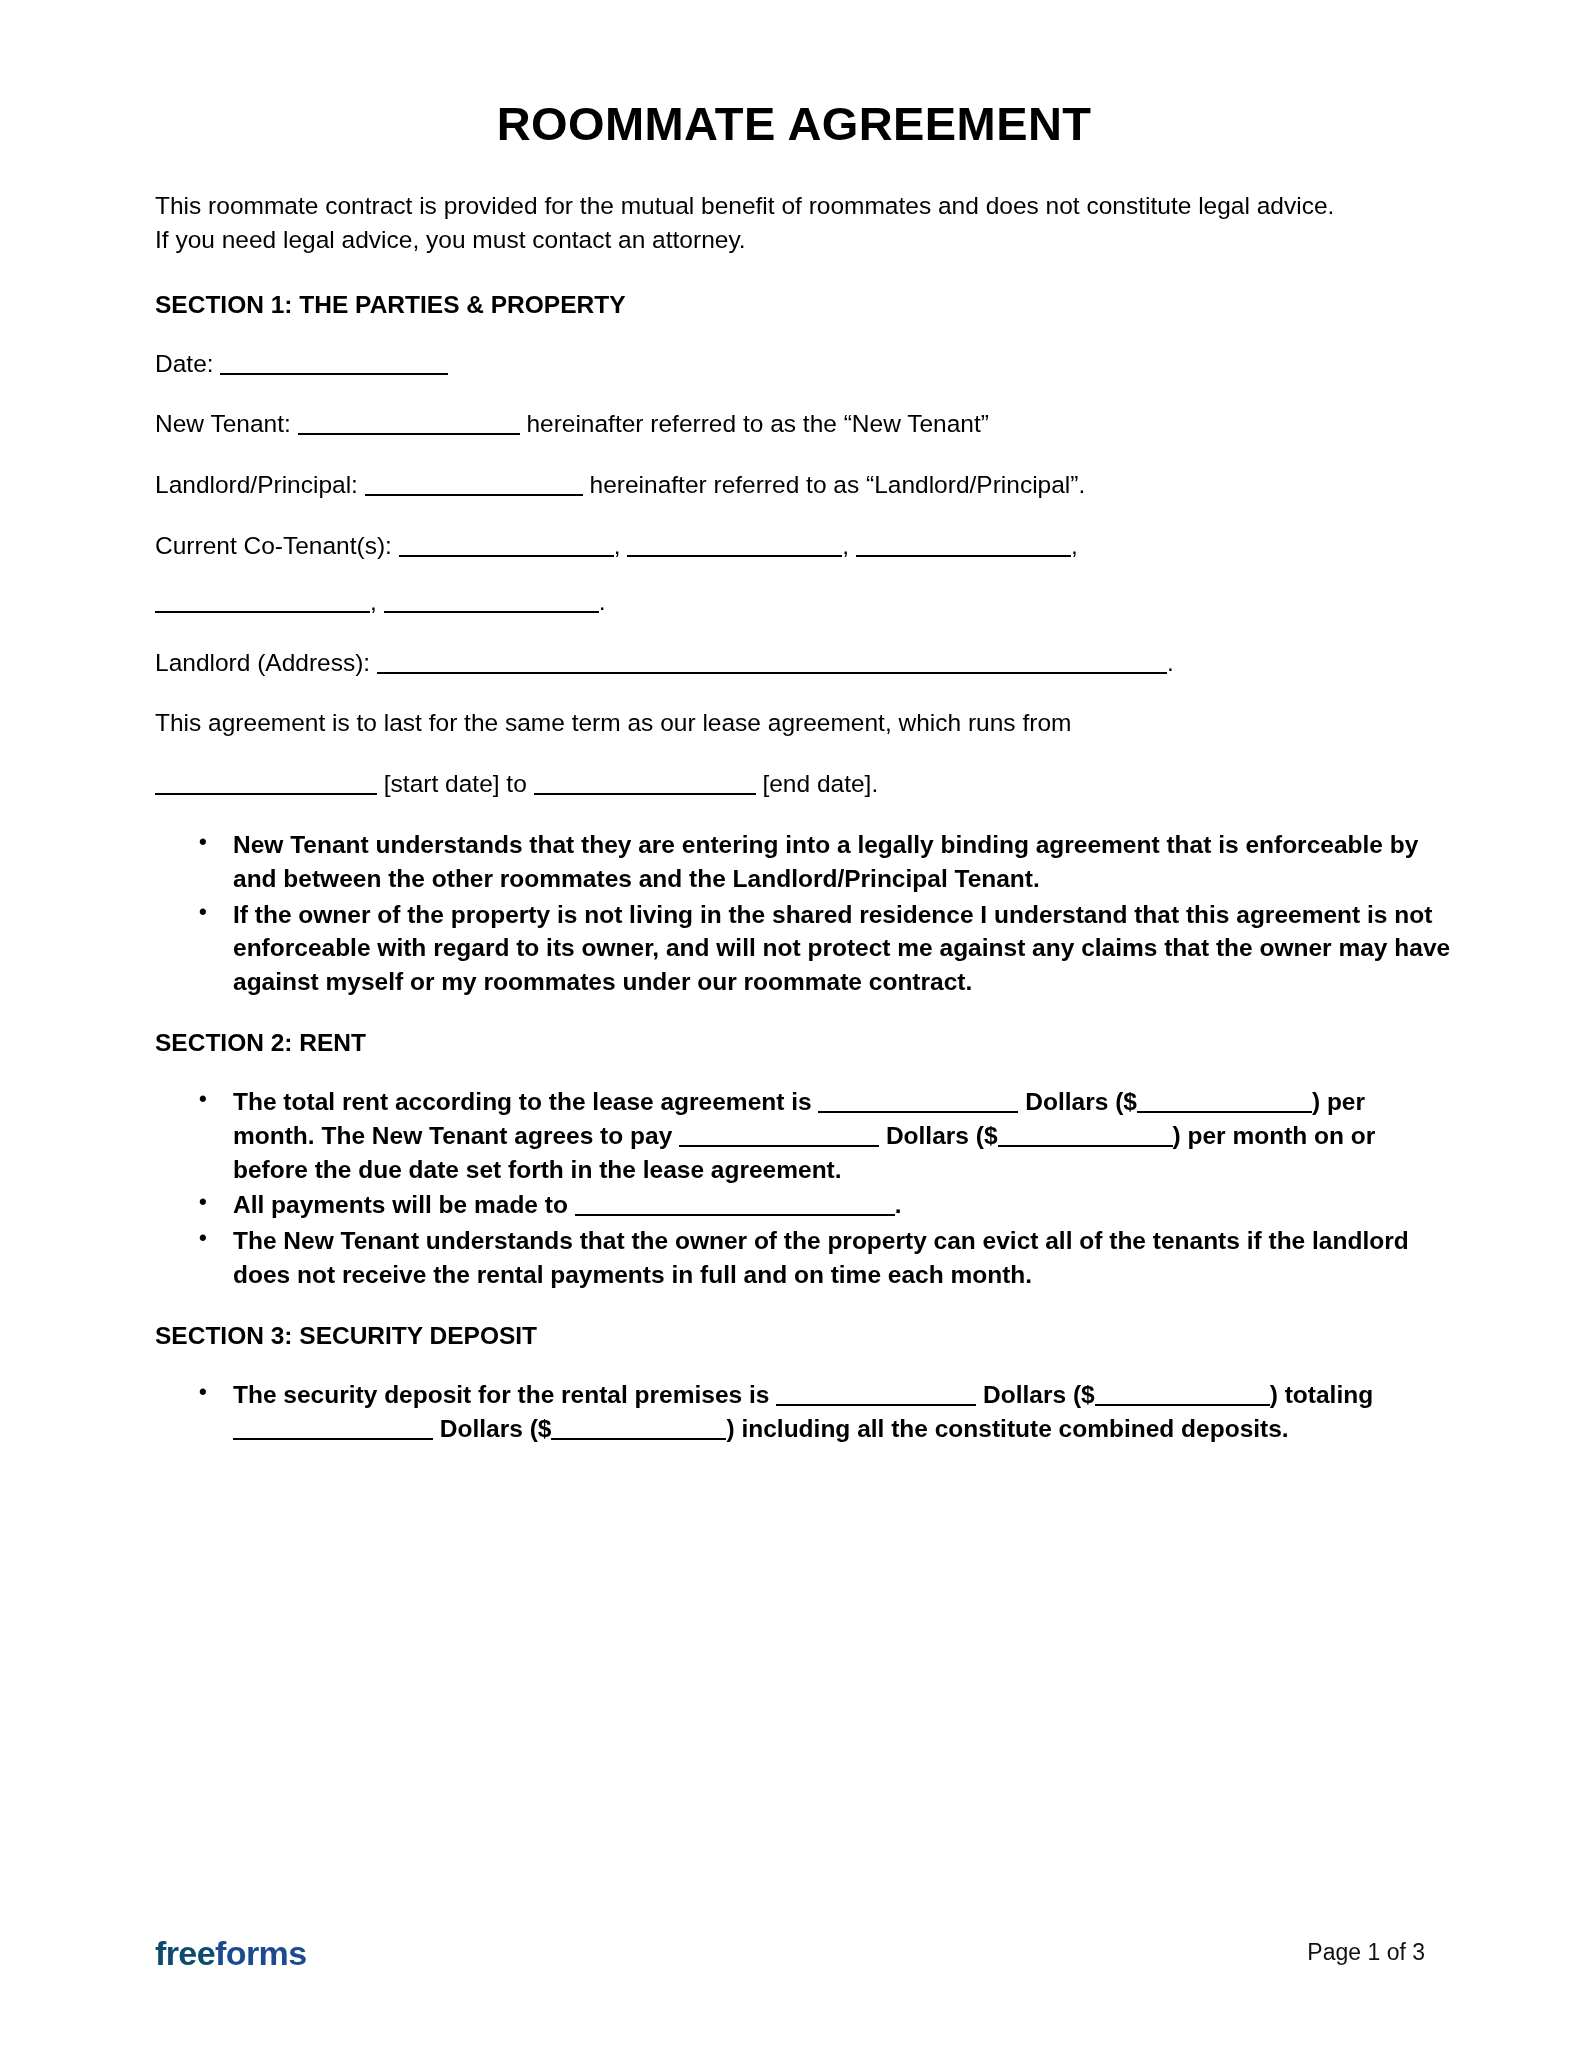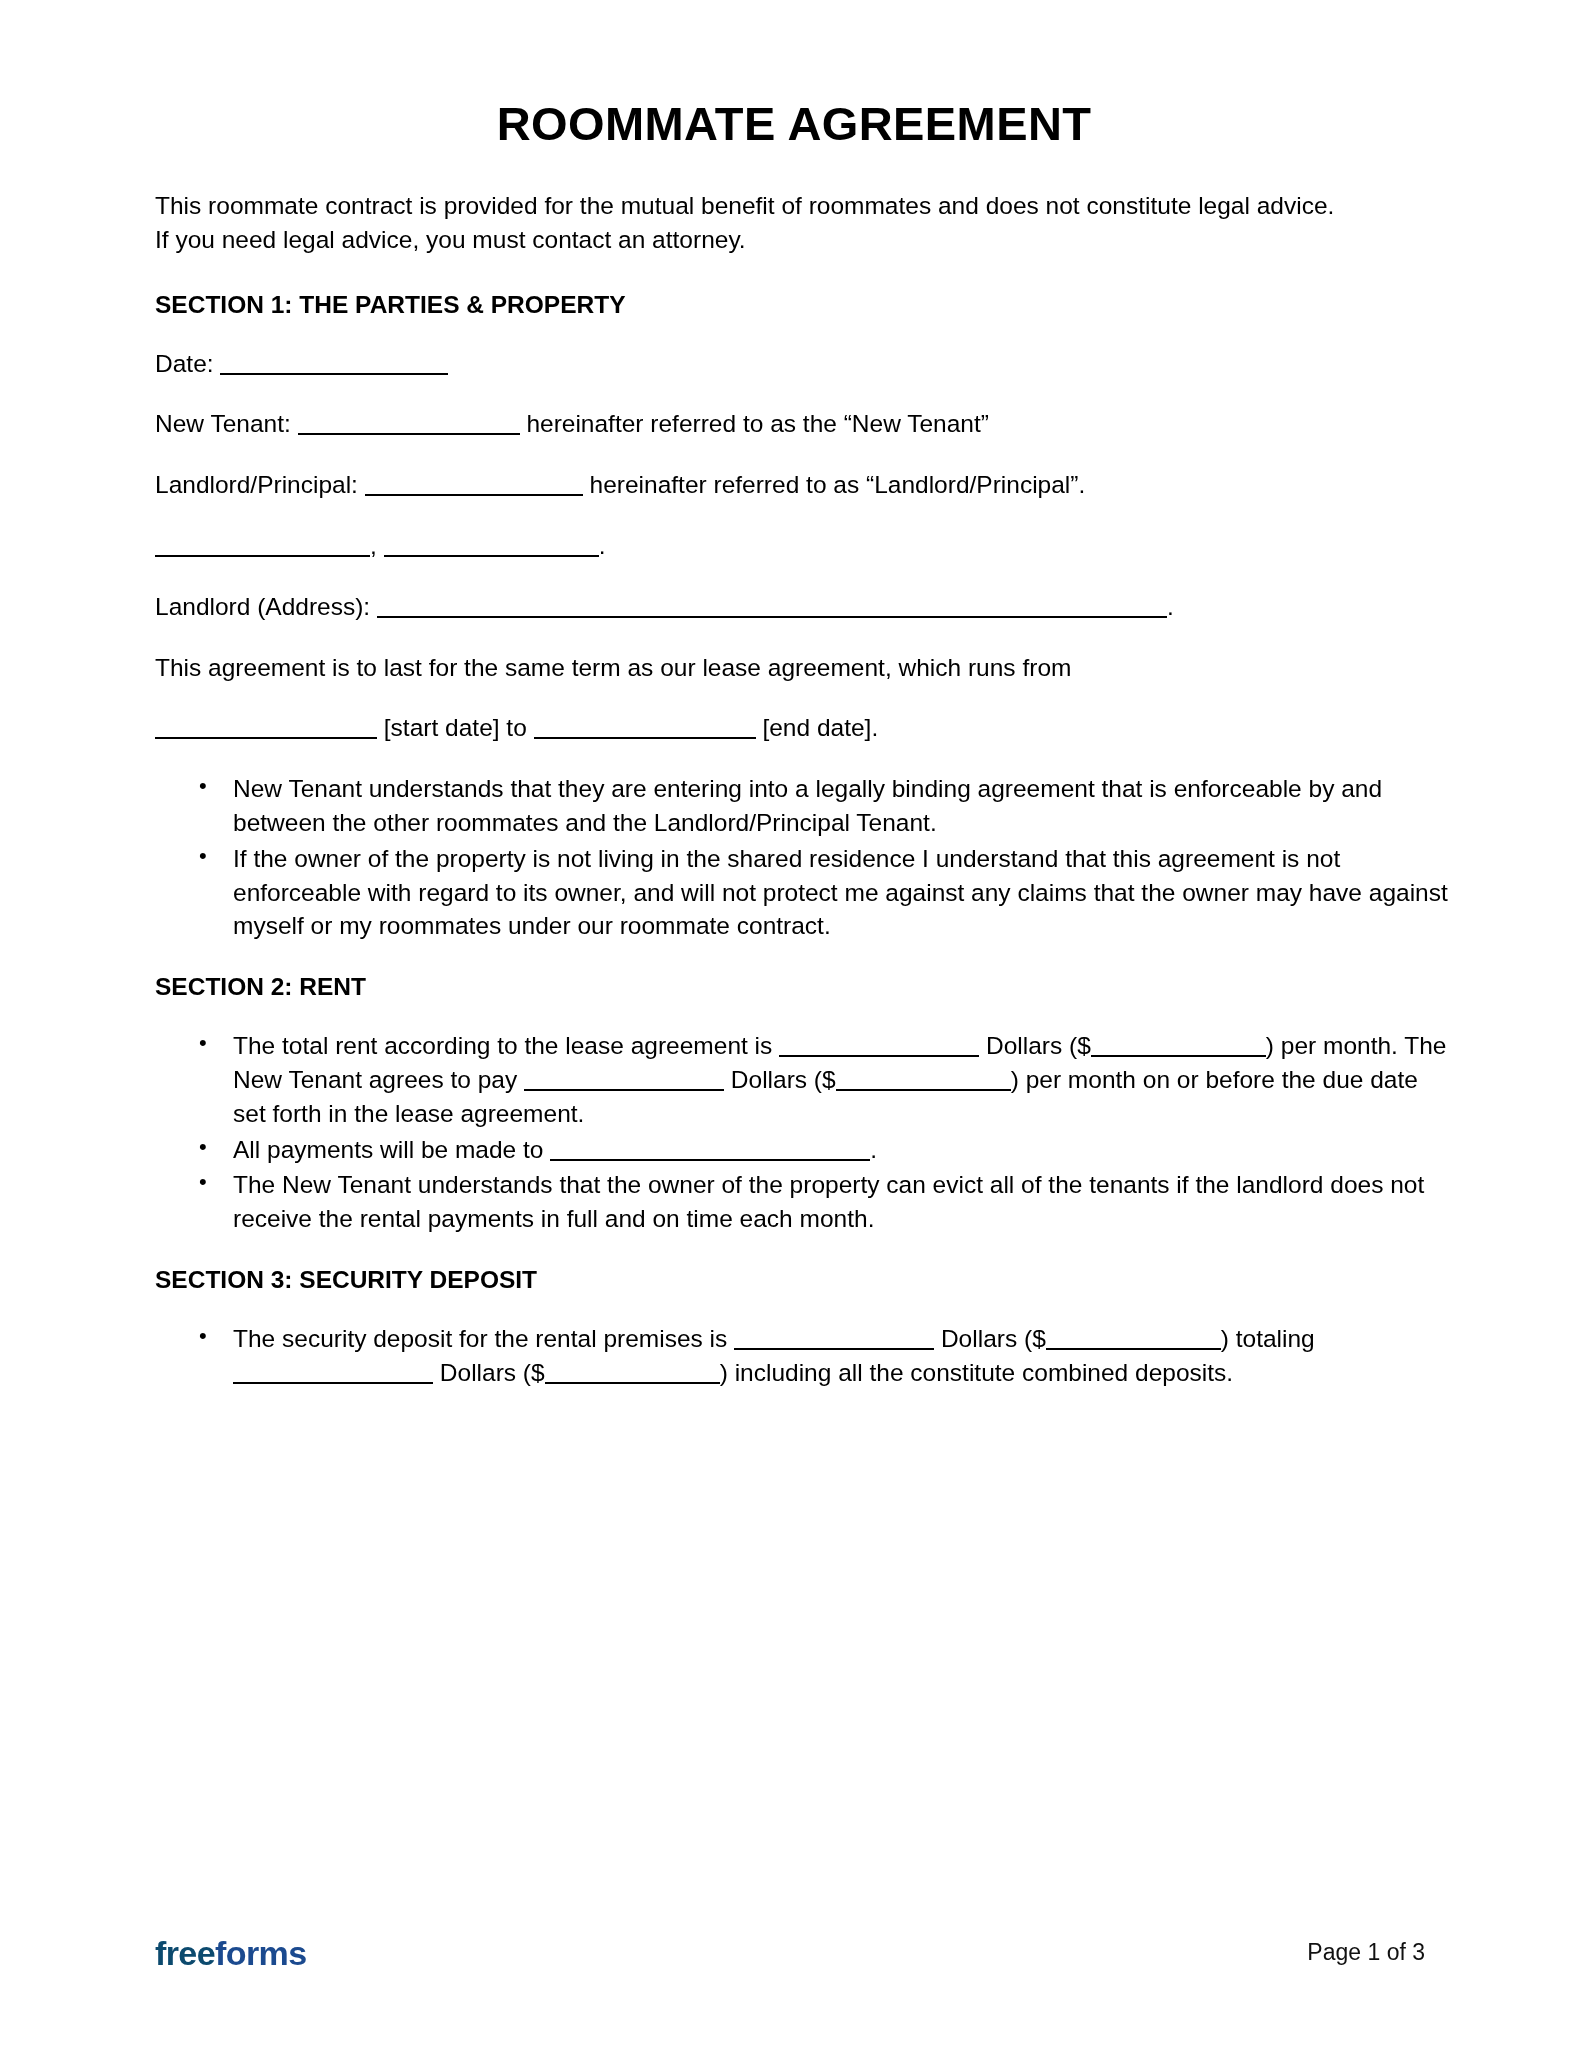--- a/index.html
+++ b/index.html
@@ -70,20 +70,21 @@
     margin: 0 0 30px 0;
     padding: 0;
   }
   ul.bullets li {
     position: relative;
     font-size: 24.5px;
     line-height: 1.38;
     padding-left: 78px;
     margin-bottom: 2px;
     max-width: 1220px;
+    font-weight: bold;
   }
   ul.bullets li::before {
     content: "\2022";
     position: absolute;
     left: 44px;
     top: -1px;
     font-size: 22px;
   }
 
   .footer {
@@ -132,20 +133,26 @@
     <span class="blank b-name"></span>
     <span>hereinafter referred to as the “New Tenant”</span>
   </p>
 
   <p class="para">
     <span>Landlord/Principal:</span>
     <span class="blank b-land"></span>
     <span>hereinafter referred to as “Landlord/Principal”.</span>
   </p>
 
+  <p class="para tight">
+    <span>Current Co-Tenant(s):</span>
+    <span class="blank b-cot"></span><span>,</span>
+    <span class="blank b-cot"></span><span>,</span>
+    <span class="blank b-cot"></span><span>,</span>
+  </p>
 
   <p class="para">
     <span class="blank b-cot"></span><span>,</span>
     <span class="blank b-cot"></span><span>.</span>
   </p>
 
   <p class="para">
     <span>Landlord (Address):</span>
     <span class="blank b-addr"></span><span>.</span>
   </p>

